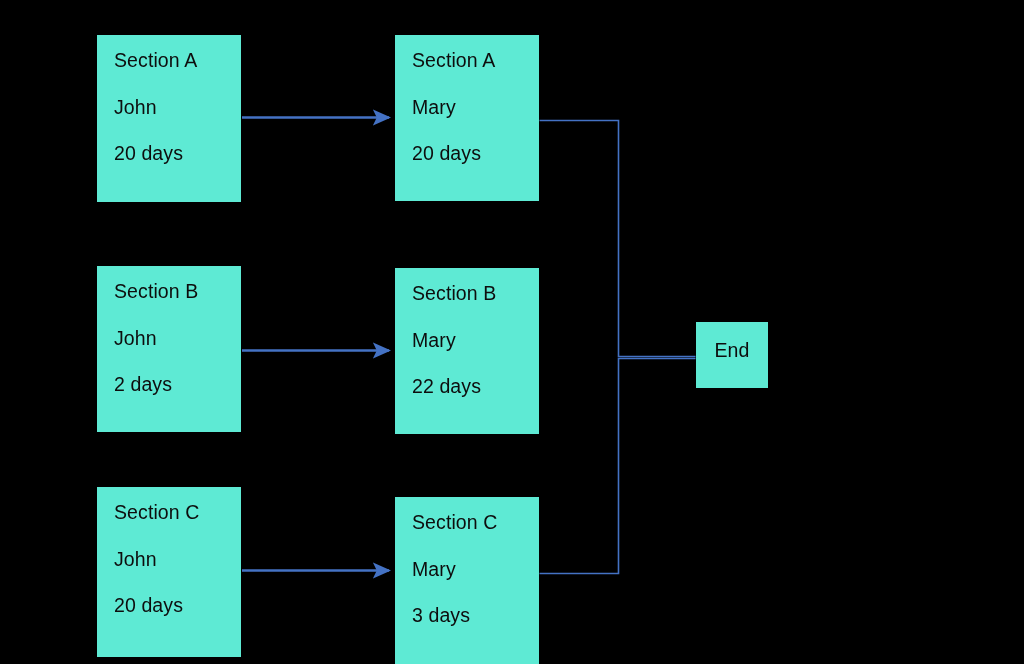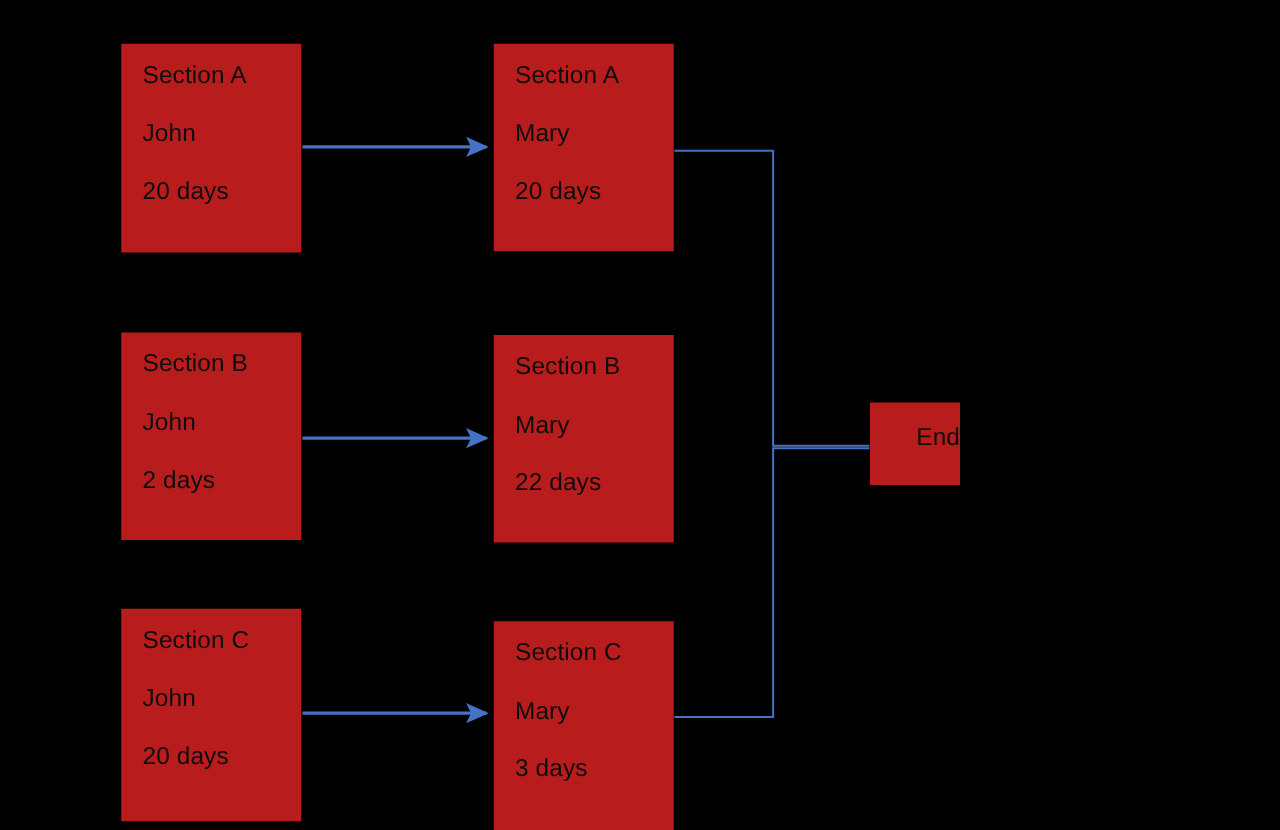--- a/index.html
+++ b/index.html
@@ -13,41 +13,41 @@
   }
   #canvas {
     position: relative;
     width: 1024px;
     height: 664px;
     background: #000000;
     overflow: hidden;
   }
   .node {
     position: absolute;
-    background: #b91c1c;
+    background: #5eead4;
     color: #000000;
     box-sizing: border-box;
   }
   .node-task {
     padding: 16px 0 0 17px;
   }
   .node-line {
     font-size: 19.5px;
     line-height: 1;
     color: #0d0d0d;
     white-space: nowrap;
     letter-spacing: 0.1px;
   }
   .node-line + .node-line {
     margin-top: 27px;
   }
   .node-end {
     display: block;
     padding-top: 19px;
-    text-align: right;
+    text-align: center;
   }
   .node-end .node-line {
     font-size: 19.5px;
   }
   svg.wires {
     position: absolute;
     left: 0;
     top: 0;
     width: 1024px;
     height: 664px;

